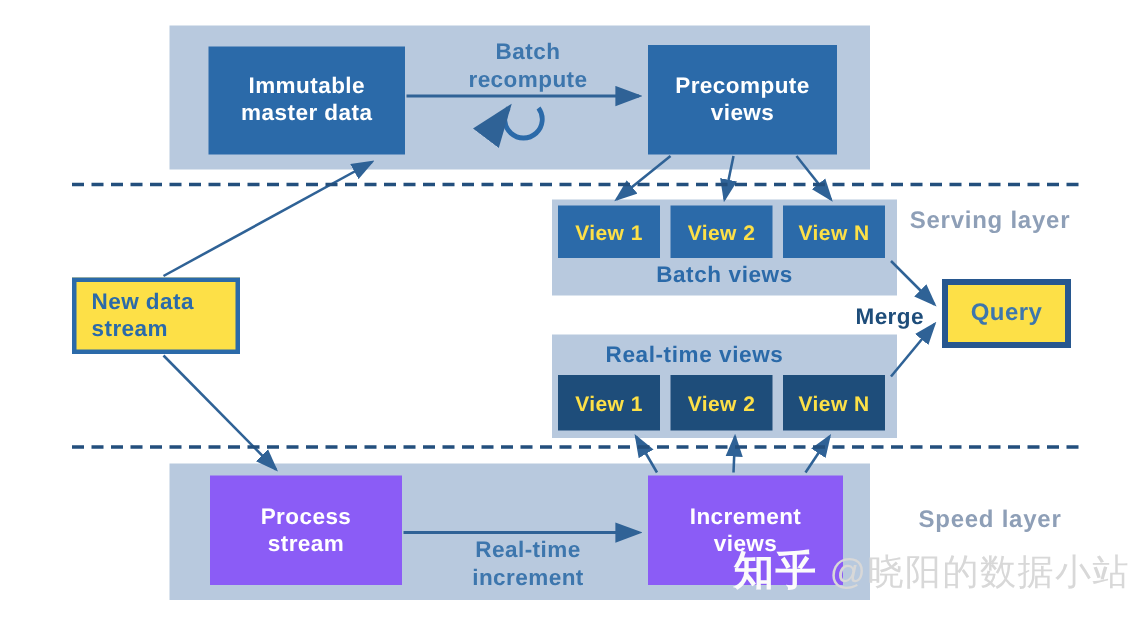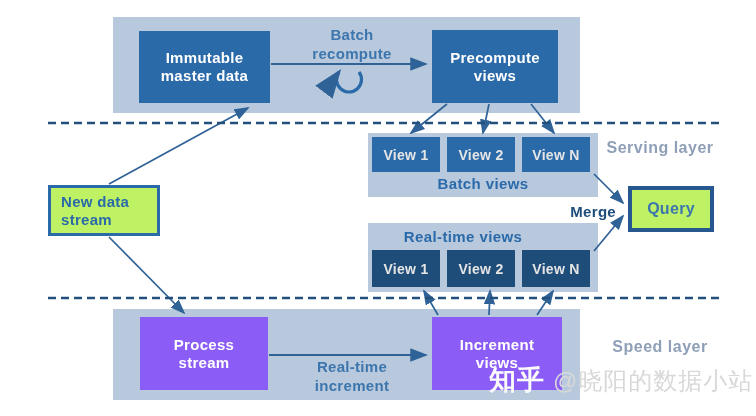--- a/index.html
+++ b/index.html
@@ -12,26 +12,26 @@
   .overlay{position:absolute;left:0;top:0;z-index:2;}
   .node{
     position:absolute;z-index:3;display:flex;flex-direction:column;
     align-items:center;justify-content:center;text-align:center;
     color:#ffffff;font-weight:bold;font-size:15px;line-height:1.2;letter-spacing:.3px;
   }
   .node.mid{background:#2b6aa9;}
   .node.navy{background:#8b5cf6;text-align:right;}
   .view-box{
     position:absolute;z-index:3;display:flex;align-items:center;justify-content:center;
-    color:#e5e5e5;font-weight:bold;font-size:14px;letter-spacing:.3px;
+    color:#fde047;font-weight:bold;font-size:14px;letter-spacing:.3px;
   }
   .view-box.mid{background:#2b6aa9;}
   .view-box.navy{background:#1e4d7a;}
   .outline-box{
-    position:absolute;z-index:3;background:#bef264;display:flex;flex-direction:column;
+    position:absolute;z-index:3;background:#fde047;display:flex;flex-direction:column;
     justify-content:center;font-weight:bold;letter-spacing:.3px;
   }
   .nds{border:3px solid #2b6aa9;color:#2b6aa9;font-size:15px;line-height:1.15;
     align-items:flex-start;padding-left:10px;box-sizing:border-box;}
   .query{border:4px solid #27578f;color:#3d76ad;font-size:16px;align-items:center;box-sizing:border-box;}
   .hint{
     position:absolute;z-index:3;color:#3d76ad;font-weight:bold;font-size:15px;
     line-height:1.25;text-align:center;letter-spacing:.3px;
   }
   .layer-label{

